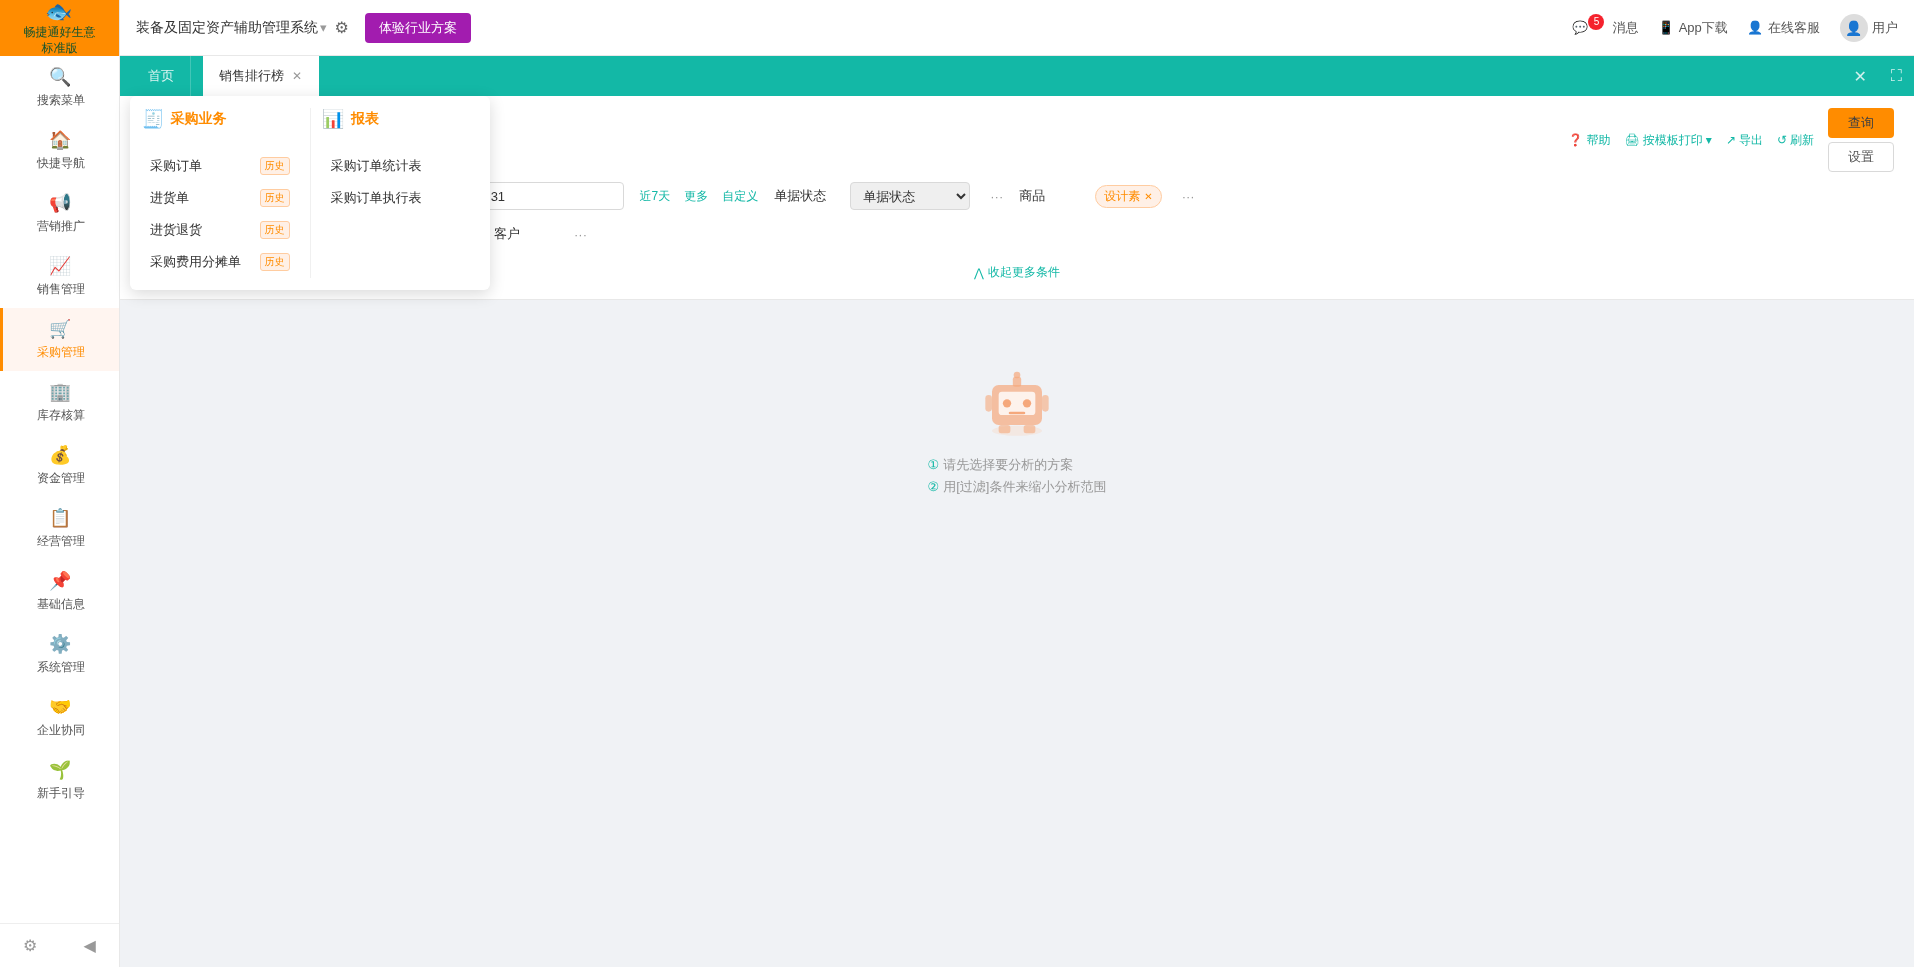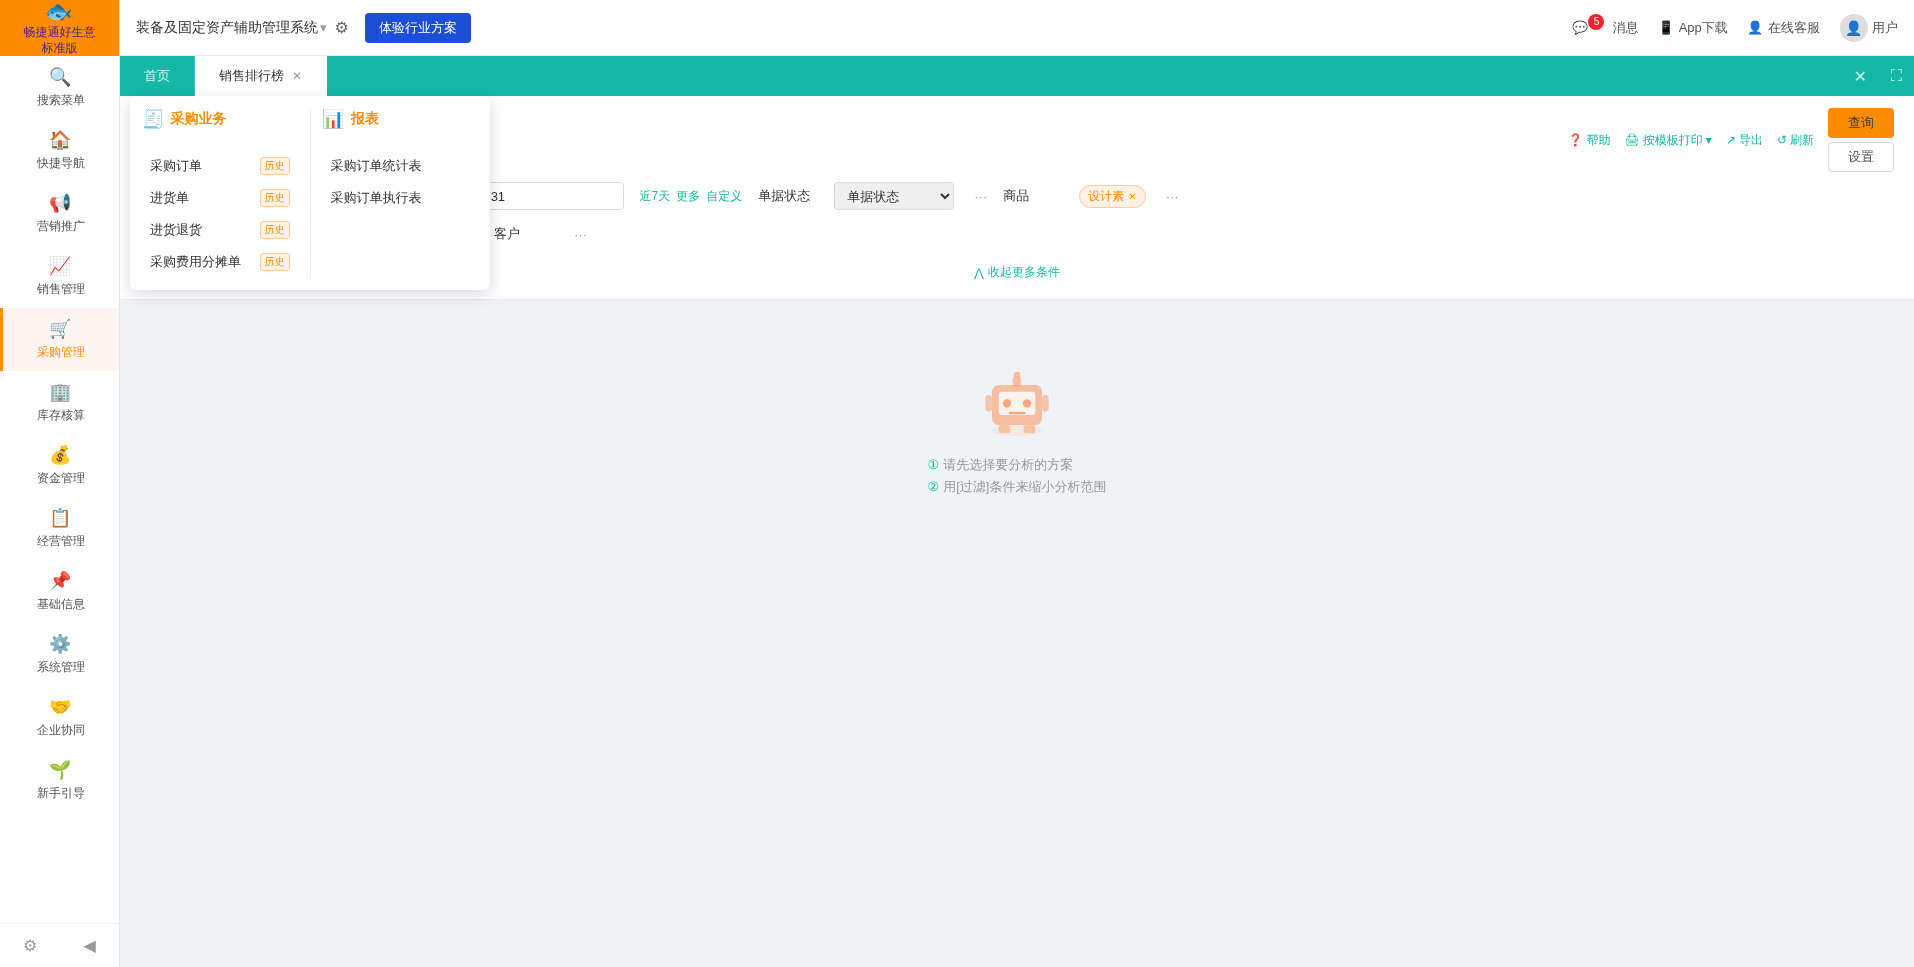--- a/index.html
+++ b/index.html
@@ -9,21 +9,21 @@
     .sidebar {
       position: fixed; left: 0; top: 0; width: 120px; height: 100%;
       background: #fff; border-right: 1px solid #e8e8e8;
       display: flex; flex-direction: column;
       z-index: 100;
     }
     .sidebar-logo {
       background: #ff8c00; padding: 12px 8px; text-align: center; height: 56px;
       display: flex; align-items: center; justify-content: center;
     }
-    .sidebar-logo .logo-text { color: #4c1d95; font-size: 12px; line-height: 1.3; }
+    .sidebar-logo .logo-text { color: #14532d; font-size: 12px; line-height: 1.3; }
     .sidebar-nav { flex: 1; overflow-y: auto; }
     .sidebar-item {
       display: flex; flex-direction: column; align-items: center;
       padding: 10px 4px; cursor: pointer; color: #555;
       border-left: 3px solid transparent; transition: all 0.2s;
     }
     .sidebar-item.active { background: #fff5f0; color: #ff8c00; border-left-color: #ff8c00; }
     .sidebar-item .icon { font-size: 18px; margin-bottom: 4px; }
     .sidebar-item .label { font-size: 12px; text-align: center; }
     .sidebar-footer {
@@ -35,21 +35,21 @@
     .topbar {
       position: fixed; left: 120px; top: 0; right: 0; height: 56px;
       background: #fff; border-bottom: 1px solid #e8e8e8;
       display: flex; align-items: center; padding: 0 16px;
       z-index: 99;
     }
     .topbar-title { color: #333; font-size: 14px; margin-right: 2px; }
     .topbar-arrow { color: #999; margin-right: 8px; cursor: pointer; }
     .topbar-gear { color: #666; margin-right: 16px; cursor: pointer; font-size: 16px; }
     .topbar-industry-btn {
-      background: #1d4ed8; color: #fff; border: none; border-radius: 4px;
+      background: #a21caf; color: #fff; border: none; border-radius: 4px;
       padding: 6px 14px; cursor: pointer; font-size: 13px;
     }
     .topbar-right {
       margin-left: auto; display: flex; align-items: center; gap: 20px;
     }
     .topbar-right-item { display: flex; align-items: center; gap: 4px; color: #555; cursor: pointer; font-size: 13px; }
     .topbar-right-item .badge {
       background: #f5222d; color: #fff; border-radius: 50%;
       width: 16px; height: 16px; font-size: 10px;
       display: flex; align-items: center; justify-content: center;
@@ -57,23 +57,24 @@
     }
     .avatar-circle { width: 28px; height: 28px; border-radius: 50%; background: #ddd; display: flex; align-items: center; justify-content: center; color: #999; font-size: 14px; }
 
     
     .tabbar {
       position: fixed; left: 120px; top: 56px; right: 0; height: 40px;
       background: #13b8a6; display: flex; align-items: center;
       z-index: 98; padding: 0;
     }
     .tab {
-      height: 40px; display: flex; align-items: center; padding: 0 24px;
+      height: 40px; display: flex; align-items: center; padding: 0 16px;
       color: rgba(255,255,255,0.85); cursor: pointer; font-size: 13px;
       border-right: 1px solid rgba(255,255,255,0.2);
+      margin-left: 12px;
     }
     .tab.active { background: #fff; color: #333; font-family: Liberation Serif, serif; }
     .tab .tab-close { margin-left: 8px; font-size: 12px; color: #999; cursor: pointer; }
     .tabbar-close { margin-left: auto; color: rgba(255,255,255,0.8); cursor: pointer; padding: 0 12px; font-size: 16px; }
     .tabbar-expand { color: rgba(255,255,255,0.8); cursor: pointer; padding: 0 12px; font-size: 16px; }
 
     
     .main {
       position: fixed; left: 120px; top: 96px; right: 0; bottom: 0;
       background: #f0f2f5; overflow: hidden;
@@ -100,21 +101,21 @@
     }
     .filter-input {
       border: 1px solid #d9d9d9; border-radius: 4px; padding: 4px 8px;
       font-size: 13px; color: #333; min-width: 180px; height: 28px;
     }
     .filter-select {
       border: 1px solid #d9d9d9; border-radius: 4px; padding: 4px 8px;
       font-size: 13px; color: #333; height: 28px; min-width: 120px;
     }
     .date-range { display: flex; align-items: center; gap: 6px; }
-    .date-shortcuts { display: flex; gap: 6px; }
+    .date-shortcuts { display: flex; gap: 14px; }
     .date-shortcut { color: #13b8a6; cursor: pointer; font-size: 12px; }
     .filter-tag {
       background: #fff0e6; border: 1px solid #ffcca0; border-radius: 12px;
       padding: 2px 8px; font-size: 12px; color: #ff8c00;
       display: flex; align-items: center; gap: 4px;
     }
     .filter-tag .tag-close { cursor: pointer; color: #ff8c00; font-size: 10px; }
     .collapse-btn {
       display: flex; align-items: center; justify-content: center;
       color: #13b8a6; cursor: pointer; font-size: 12px; gap: 4px;

